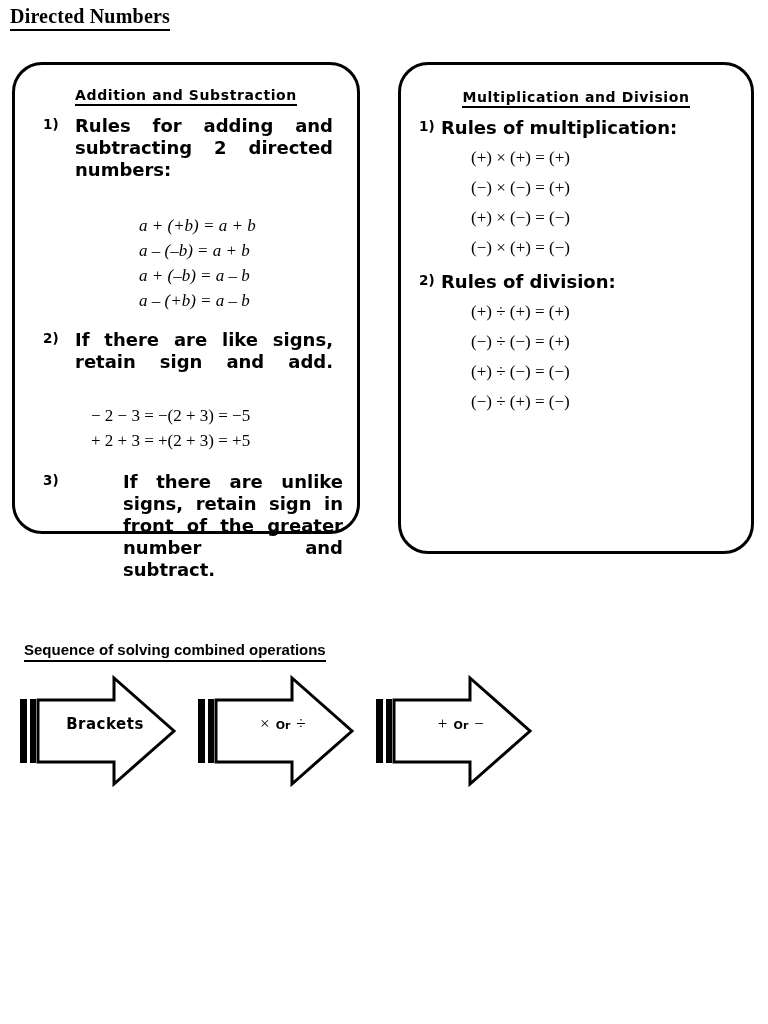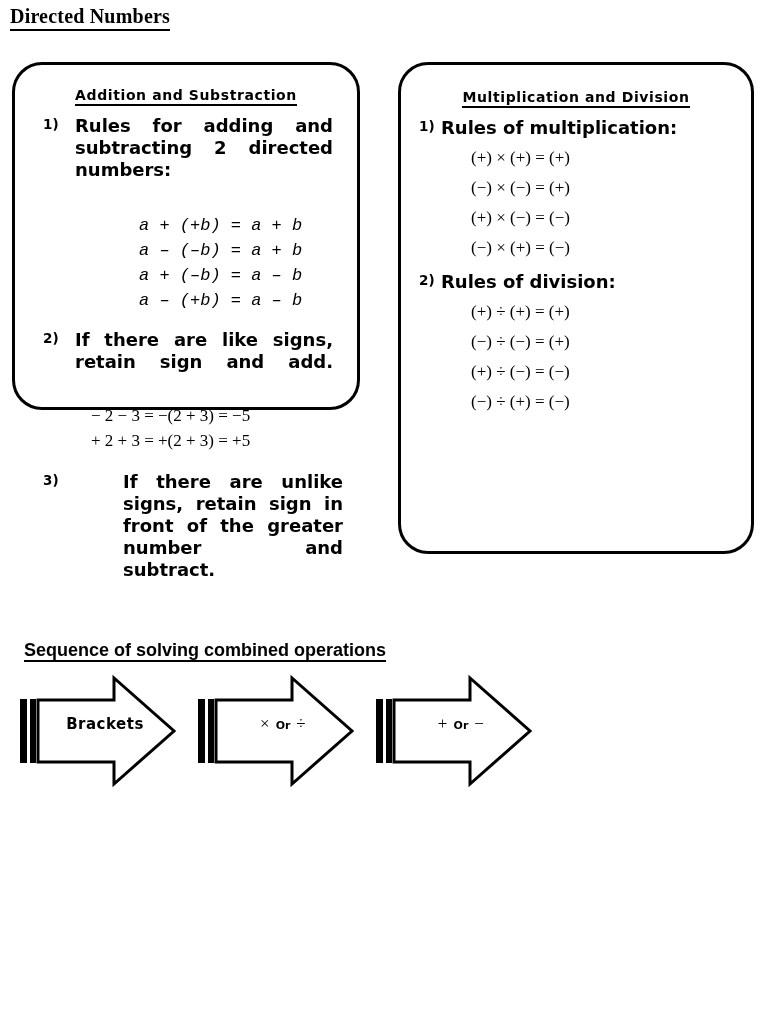--- a/index.html
+++ b/index.html
@@ -37,21 +37,21 @@
     position: absolute;
     border: 3px solid #000;
     border-radius: 30px;
     box-sizing: border-box;
     background: #fff;
   }
   #box-addition {
     left: 12px;
     top: 62px;
     width: 348px;
-    height: 348px;
+    height: 472px;
   }
   #box-multiplication {
     left: 398px;
     top: 62px;
     width: 356px;
     height: 492px;
   }
 
   .box-heading {
     text-align: center;
@@ -119,21 +119,21 @@
     margin: 0;
     padding: 0;
     list-style: none;
   }
   .math {
     font-family: "Liberation Serif", "DejaVu Serif", serif;
     font-size: 17px;
     line-height: 25px;
     white-space: nowrap;
   }
-  .math-italic { font-style: italic; font-family: Liberation Mono, monospace; }
+  .math-italic { font-style: italic; }
 
   #formulas-ab {
     margin-top: 10px;
     padding-left: 124px;
   }
   #examples-like {
     margin-top: 8px;
     padding-left: 76px;
   }
   #examples-unlike {
@@ -151,21 +151,21 @@
   #formulas-mult .math,
   #formulas-div .math { line-height: 30px; }
 
   
   #sequence-heading {
     position: absolute;
     left: 24px;
     top: 641px;
     font-family: "Liberation Sans", sans-serif;
     font-weight: bold;
-    font-size: 18px;
+    font-size: 15px;
     line-height: 18px;
     border-bottom: 2px solid #000;
     padding-bottom: 1px;
     white-space: nowrap;
   }
 
   #arrow-row {
     position: absolute;
     left: 0;
     top: 668px;

